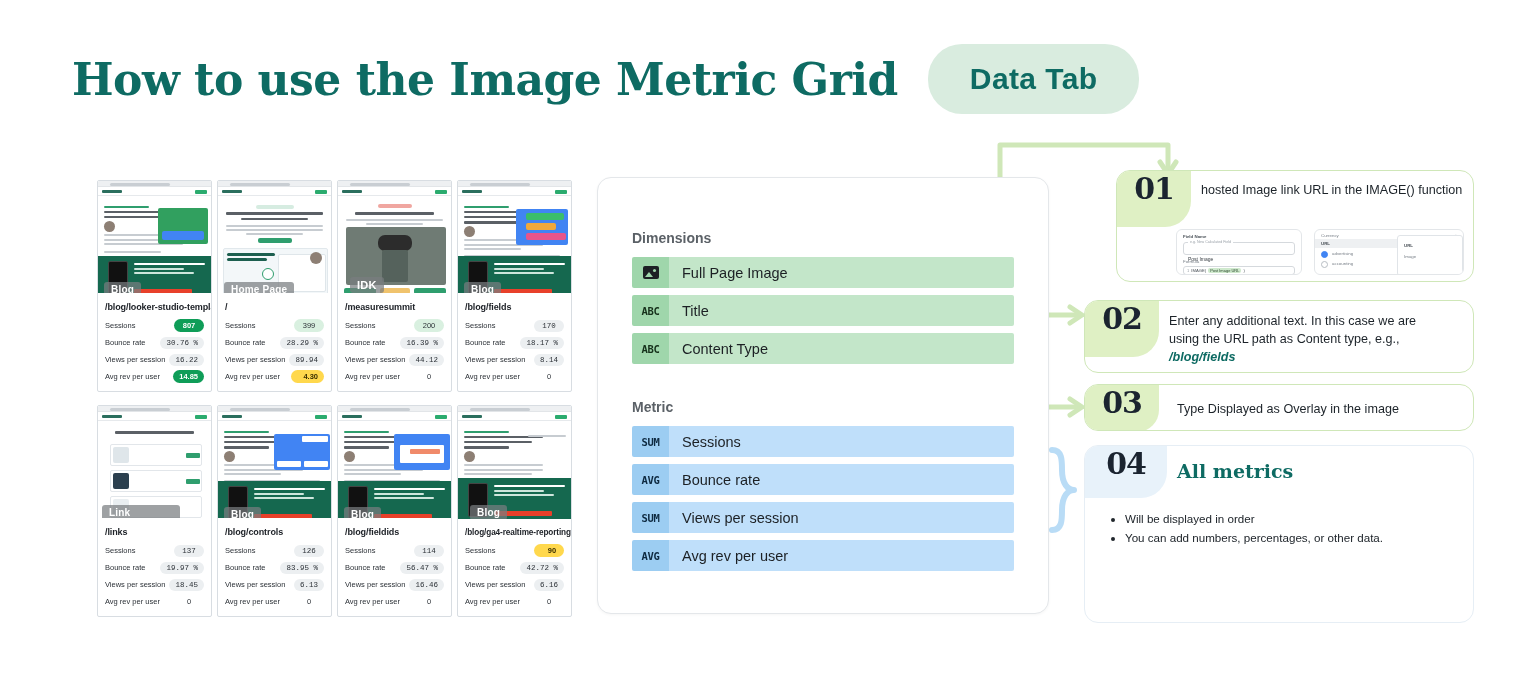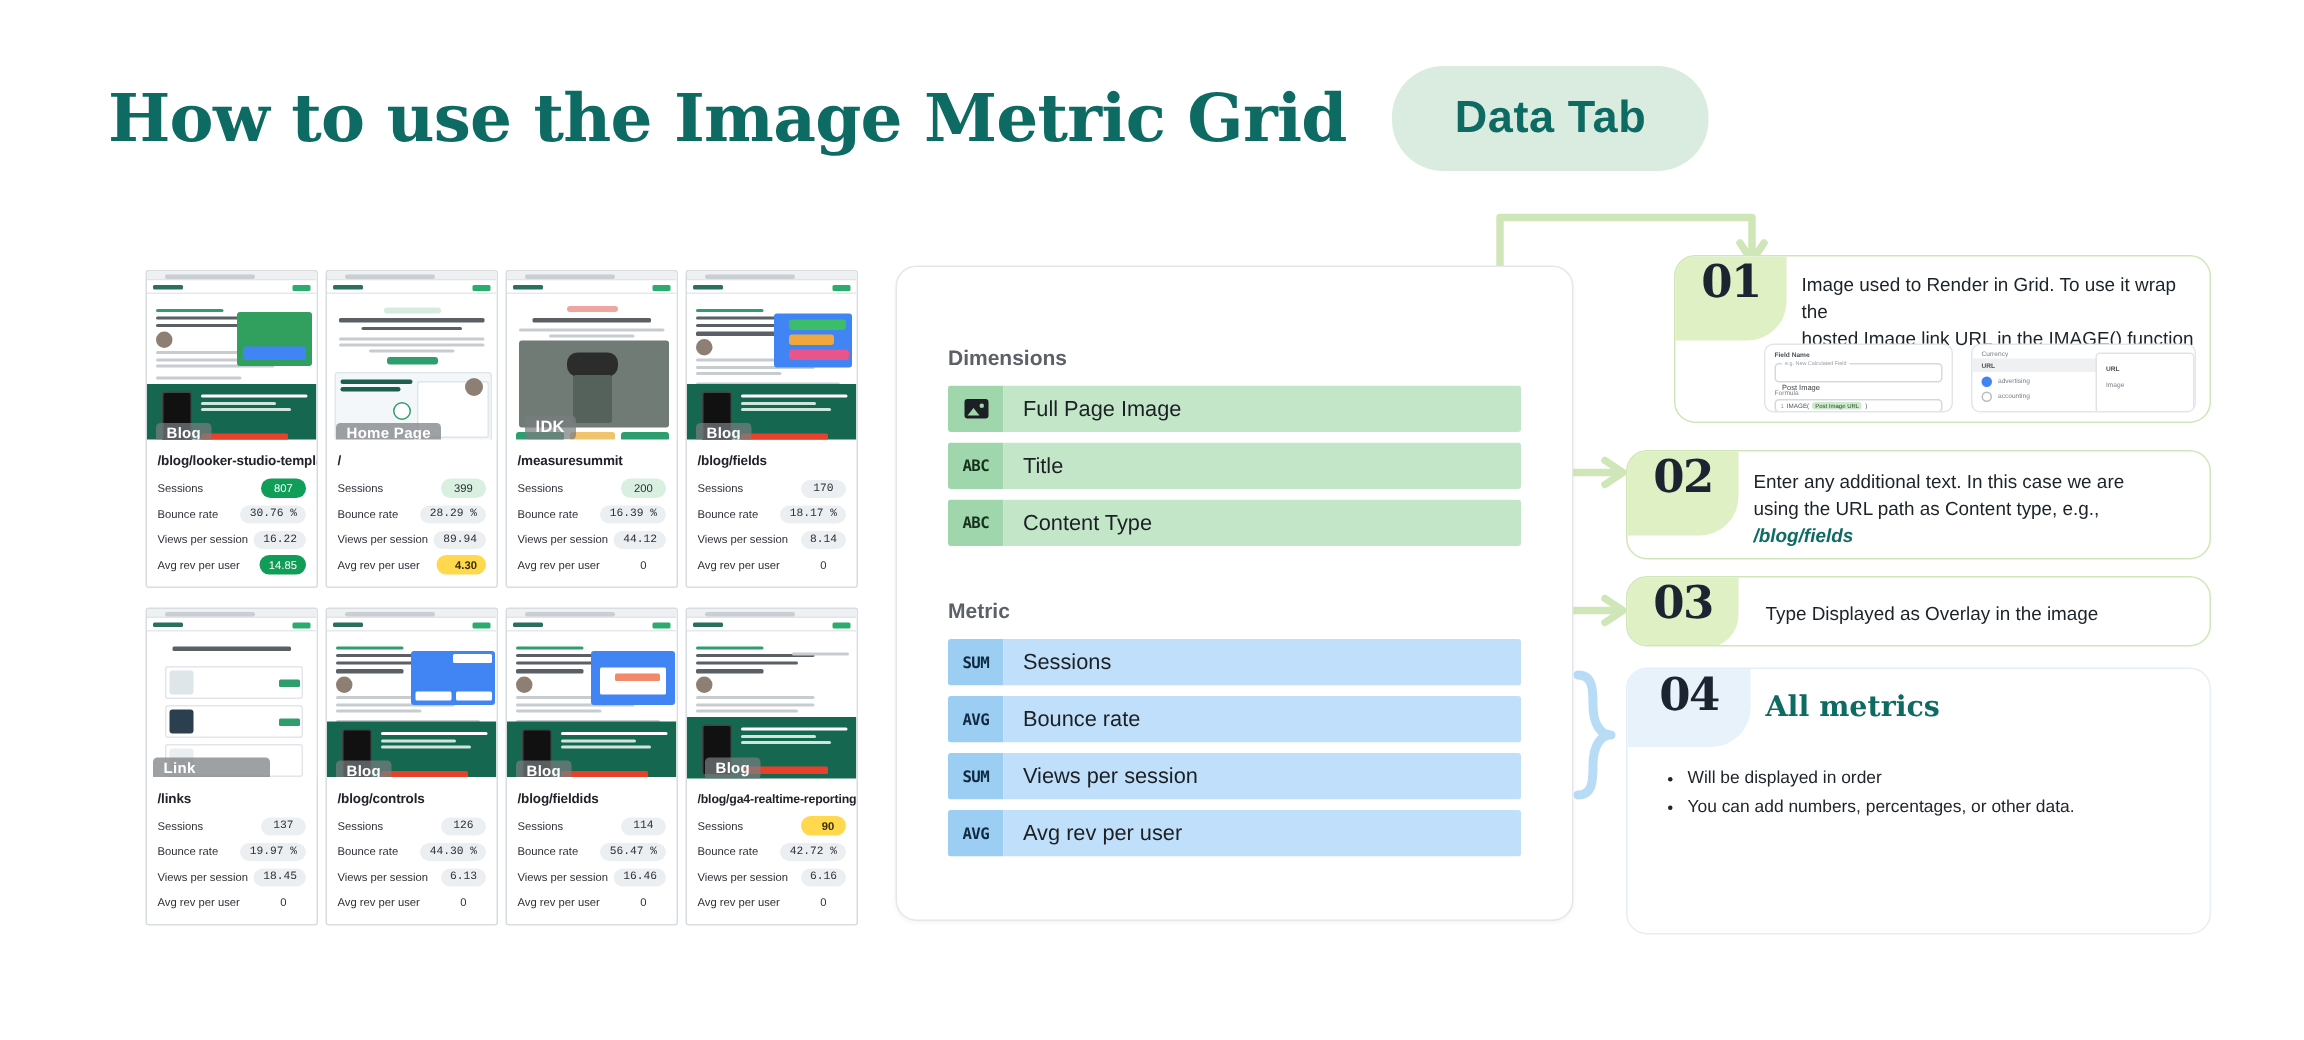--- a/index.html
+++ b/index.html
@@ -79,21 +79,21 @@
     letter-spacing:-0.1px; white-space:nowrap; overflow:hidden;
   }
   .metrics { padding:0 7px 6px 7px; }
   .mrow { display:flex; align-items:center; justify-content:space-between; height:17px; }
   .mlabel { font-size:7.5px; color:#2c3137; }
   .mval {
     font-size:7.5px; color:#2c3137; min-width:30px; text-align:center;
     padding:2px 6px; border-radius:9px; background:transparent;
   }
   .mval.grey { background:#eceff1;font-family:Liberation Mono, monospace; }
-  .mval.green { background:#0f9d58; color:#fff; font-weight:400; }
+  .mval.green { background:#0f9d58; color:#fff; font-weight:700; }
   .mval.lightgreen { background:#d9f0e0; }
   .mval.yellow { background:#ffd84d; color:#3a2f00; font-weight:700;padding-left:12px; }
   .mval.plain { background:transparent; }
 
   
   .panel {
     position:absolute; left:597px; top:177px; width:452px; height:437px;
     background:#fff; border:1px solid #e4e7ea; border-radius:14px;
     box-shadow:0 1px 3px rgba(0,0,0,0.04);
   }
@@ -437,21 +437,21 @@
         <div class="overlay-tag" style="left:6px;top:101px;">Blog</div>
       </div>
       <div class="cardpath">/blog/controls</div>
       <div class="metrics">
         <div class="mrow">
           <span class="mlabel">Sessions</span>
           <span class="mval grey">126</span>
           </div>
         <div class="mrow">
           <span class="mlabel">Bounce rate</span>
-          <span class="mval grey">44.30 %</span>
+          <span class="mval grey">83.95 %</span>
           </div>
         <div class="mrow">
           <span class="mlabel">Views per session</span>
           <span class="mval grey">6.13</span>
           </div>
         <div class="mrow">
           <span class="mlabel">Avg rev per user</span>
           <span class="mval plain">0</span>
           </div>
       </div>
@@ -597,21 +597,20 @@
         <div class="fname">Avg rev per user</div>
       </div>
     </div>
   </div>
 
   <div class="callout greenborder" style="left:1116px;top:170px;width:358px;height:112px;">
     <div class="num-badge">
       <span>01</span>
     </div>
     <div class="co-text" style="top:11px;width:268px;">
-      <div>Image used to Render in Grid. To use it wrap the</div>
       <div>hosted Image link URL in the IMAGE() function</div>
     </div>
 
     <div class="mini" style="left:59px;top:58px;width:126px;height:46px;">
       <div style="padding:4px 6px;">
         <div class="lbl b">Field Name</div>
         <div class="inputbox" style="margin-top:3px;height:13px;position:relative;padding:4px 4px 0 4px;">
           <span style="position:absolute;left:4px;top:-3px;background:#fff;padding:0 2px;font-size:3.6px;color:#9aa1a8;">e.g. New Calculated Field</span>
           <span style="font-size:5px;color:#3c4248;">Post Image</span>
         </div>

